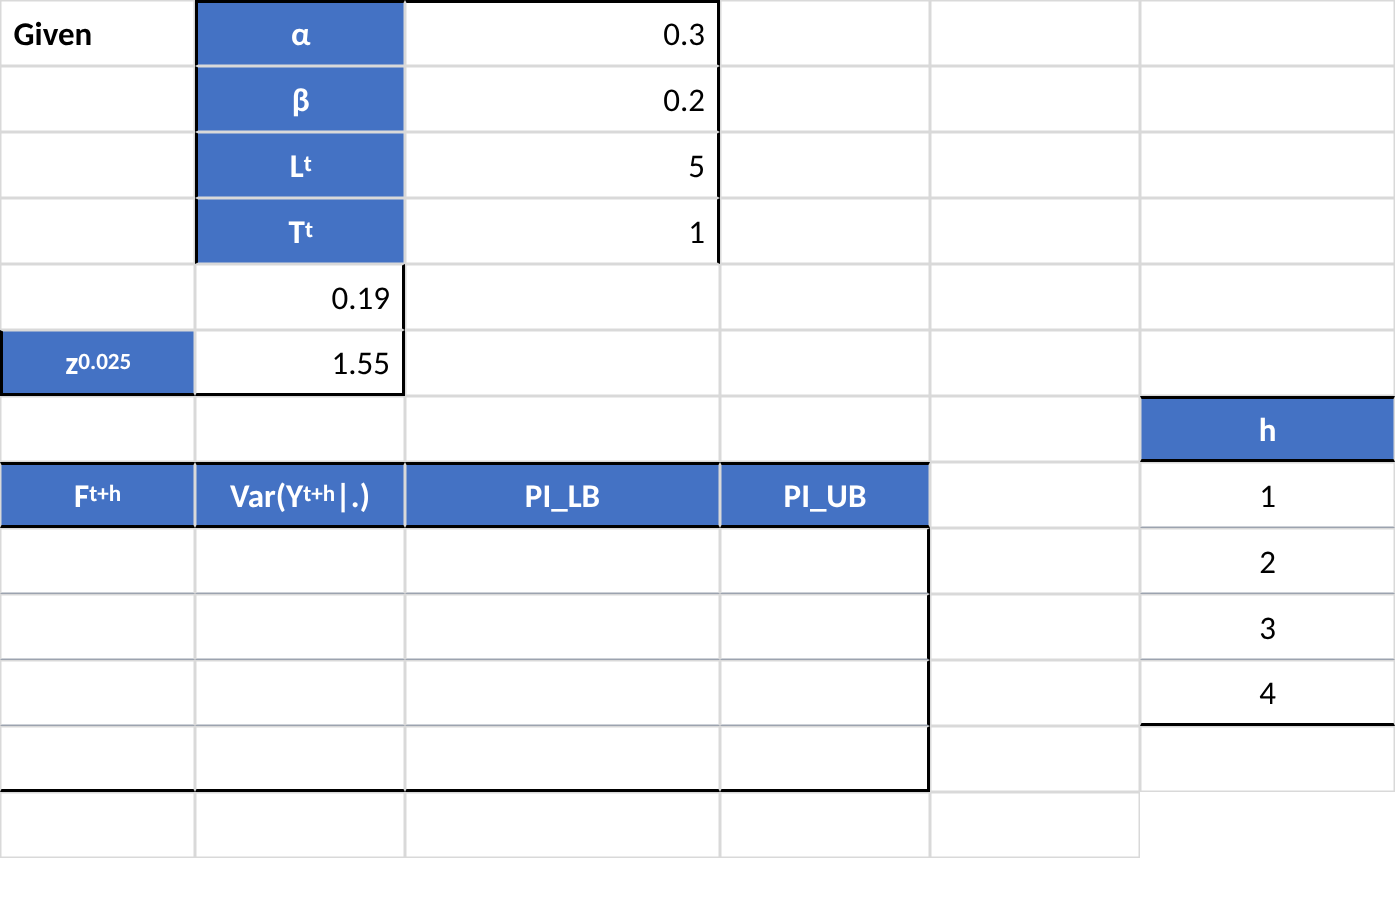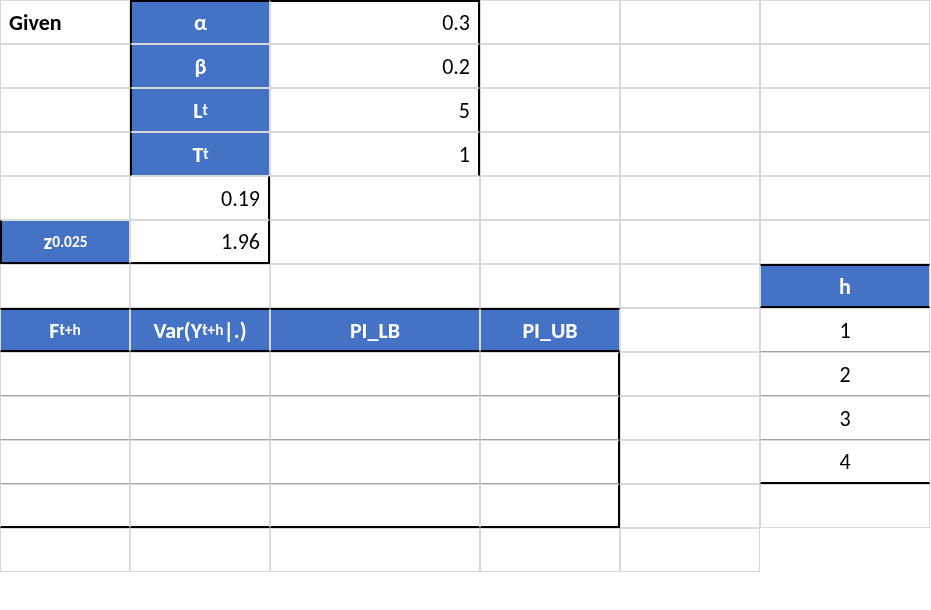--- a/index.html
+++ b/index.html
@@ -96,21 +96,21 @@
   <div class="cell"></div>
 
   <div class="cell"></div>
   <div class="cell right bx-r">0.19</div>
   <div class="cell"></div>
   <div class="cell"></div>
   <div class="cell"></div>
 
   <div class="cell"></div>
   <div class="cell blue center bx-l bx-b">z<sub>0.025</sub></div>
-  <div class="cell right bx-r bx-b">1.96</div>
+  <div class="cell right bx-r bx-b">1.55</div>
   <div class="cell"></div>
   <div class="cell"></div>
   <div class="cell"></div>
 
   <div class="cell"></div>
   <div class="cell"></div>
   <div class="cell"></div>
   <div class="cell"></div>
   <div class="cell"></div>
   <div class="cell"></div>

